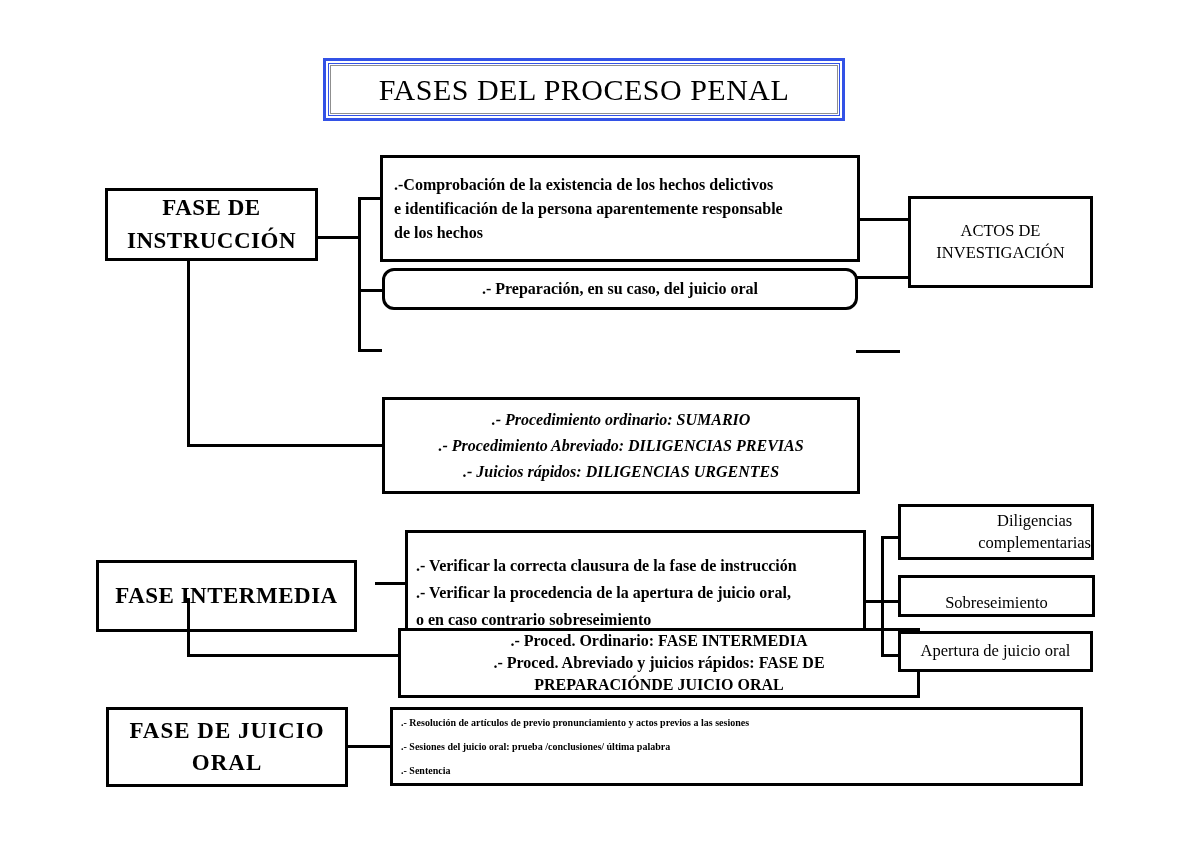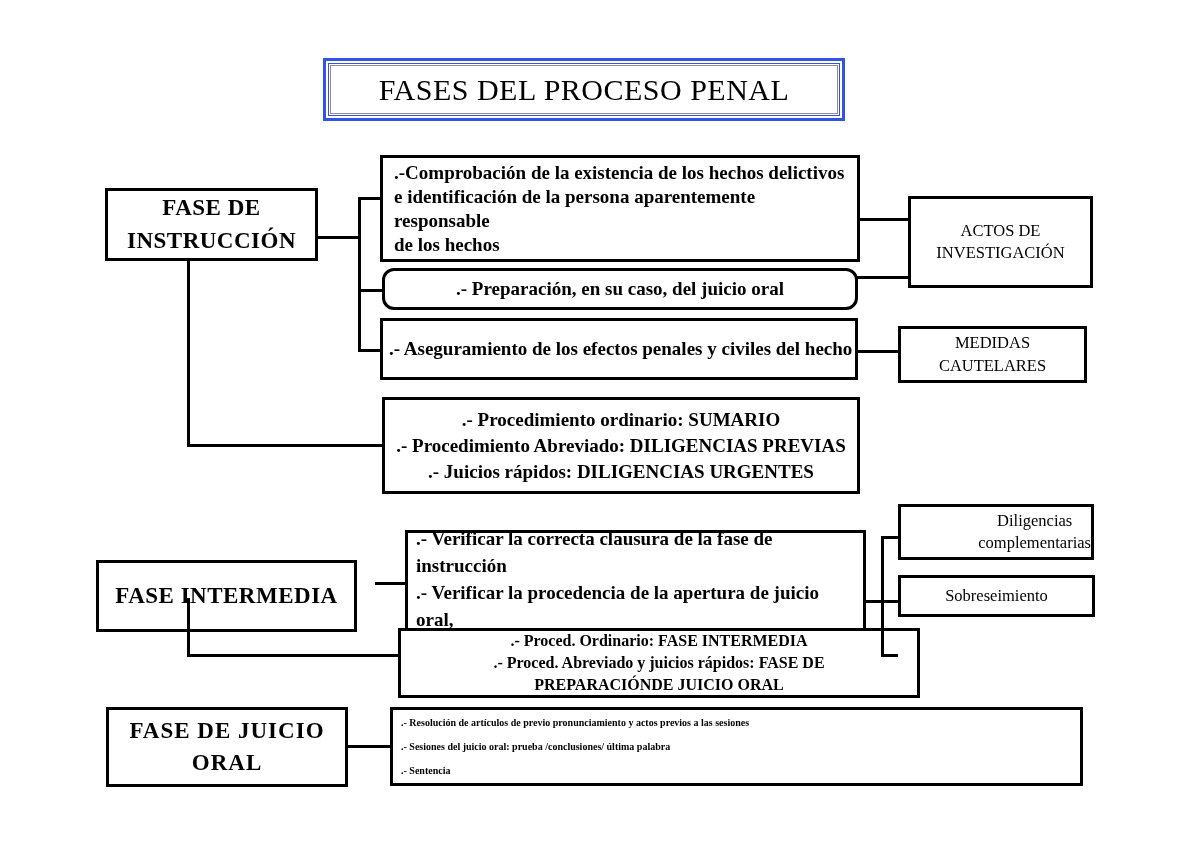--- a/index.html
+++ b/index.html
@@ -26,21 +26,21 @@
     box-sizing:border-box;border:1px solid var(--accent,#3352e6);padding:1px;
     width:100%;height:100%;
   }
   .title-inner{
     box-sizing:border-box;border:1px solid #8f8f8f;width:100%;height:100%;
     display:flex;align-items:center;justify-content:center;
     font-size:30px;letter-spacing:0.5px;
   }
   
   .phase{font-size:23px;line-height:1.4;letter-spacing:0.5px;}
-  .task{font-size:19px;line-height:24px;}
+  .task{font-size:16px;line-height:24px;}
   .task-sm{font-size:16px;line-height:22px;}
   .task-xs{font-size:10px;line-height:24px;}
   .outcome{font-size:16.5px;line-height:1.35;}
 </style>
 </head>
 <body>
 
 <div class="canvas">
 
   <div class="title-outer">
@@ -59,39 +59,32 @@
   <div class="box left task bold" style="left:380px;top:155px;width:480px;height:107px;padding-left:11px;padding-right:4px;">
     <span class="txt">.-Comprobación de la existencia de los hechos delictivos
 e identificación de la persona aparentemente responsable
 de los hechos</span>
   </div>
 
   <div class="box task bold" style="left:382px;top:268px;width:476px;height:42px;border-radius:12px;">
     <span class="txt">.- Preparación, en su caso, del juicio oral</span>
   </div>
 
-  <div class="box left task bold" style="left:380px;top:318px;width:478px;height:62px;padding-left:6px;">
-    <span class="txt">.- Aseguramiento de los efectos penales y civiles del hecho</span>
-  </div>
 
-  <div class="box task bold" style="left:382px;top:397px;width:478px;height:97px;line-height:26px;">
+  <div class="box task bold" style="left:382px;top:397px;width:478px;height:97px;line-height:26px;font-style:italic;">
     <span class="txt">.- Procedimiento ordinario:  SUMARIO
 .- Procedimiento Abreviado: DILIGENCIAS PREVIAS
 .- Juicios rápidos: DILIGENCIAS URGENTES</span>
   </div>
 
   <div class="box outcome" style="left:908px;top:196px;width:185px;height:92px;">
     <span class="txt">ACTOS DE
 INVESTIGACIÓN</span>
   </div>
 
-  <div class="box outcome" style="left:898px;top:326px;width:189px;height:57px;">
-    <span class="txt">MEDIDAS
-CAUTELARES</span>
-  </div>
 
   <div class="line" style="left:318px;top:236px;width:43px;height:3px;"></div>
   <div class="line" style="left:358px;top:197px;width:3px;height:155px;"></div>
   <div class="line" style="left:358px;top:197px;width:24px;height:3px;"></div>
   <div class="line" style="left:358px;top:289px;width:26px;height:3px;"></div>
   <div class="line" style="left:358px;top:349px;width:24px;height:3px;"></div>
   <div class="line" style="left:187px;top:259px;width:3px;height:188px;"></div>
   <div class="line" style="left:187px;top:444px;width:197px;height:3px;"></div>
   <div class="line" style="left:858px;top:218px;width:52px;height:3px;"></div>
   <div class="line" style="left:856px;top:276px;width:54px;height:3px;"></div>
@@ -111,24 +104,27 @@
     <span class="txt">.- Proced. Ordinario: FASE INTERMEDIA
 .- Proced. Abreviado y juicios rápidos: FASE DE
 PREPARACIÓNDE JUICIO ORAL</span>
   </div>
 
   <div class="box outcome" style="left:898px;top:504px;width:196px;height:56px;justify-content:flex-end;">
     <span class="txt">Diligencias
 complementarias</span>
   </div>
 
-  <div class="box outcome" style="left:898px;top:575px;width:197px;height:42px;">
+  <div class="box outcome" style="left:898px;top:575px;width:197px;height:42px;align-items:flex-end;">
     <span class="txt">Sobreseimiento</span>
   </div>
 
+  <div class="box outcome" style="left:898px;top:631px;width:195px;height:41px;">
+    <span class="txt">Apertura de juicio oral</span>
+  </div>
 
   <div class="line" style="left:375px;top:582px;width:30px;height:3px;"></div>
   <div class="line" style="left:187px;top:598px;width:3px;height:59px;"></div>
   <div class="line" style="left:187px;top:654px;width:211px;height:3px;"></div>
   <div class="line" style="left:864px;top:600px;width:34px;height:3px;"></div>
   <div class="line" style="left:881px;top:536px;width:3px;height:121px;"></div>
   <div class="line" style="left:881px;top:536px;width:17px;height:3px;"></div>
   <div class="line" style="left:881px;top:654px;width:17px;height:3px;"></div>
 
   <div class="box phase bold" style="left:106px;top:707px;width:242px;height:80px;letter-spacing:1px;">

